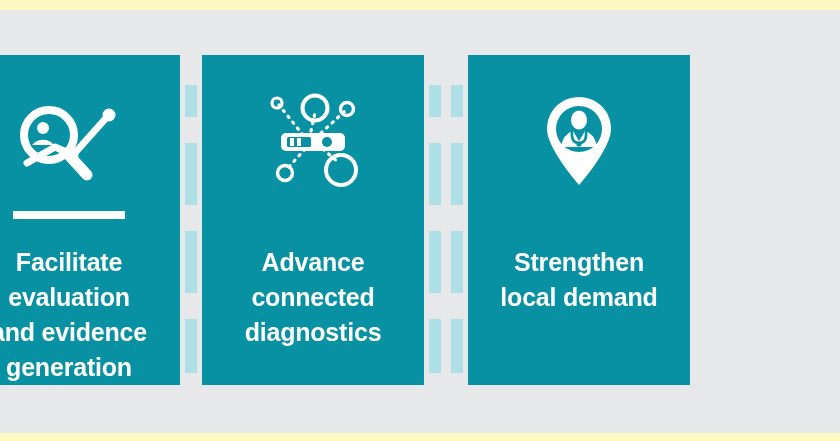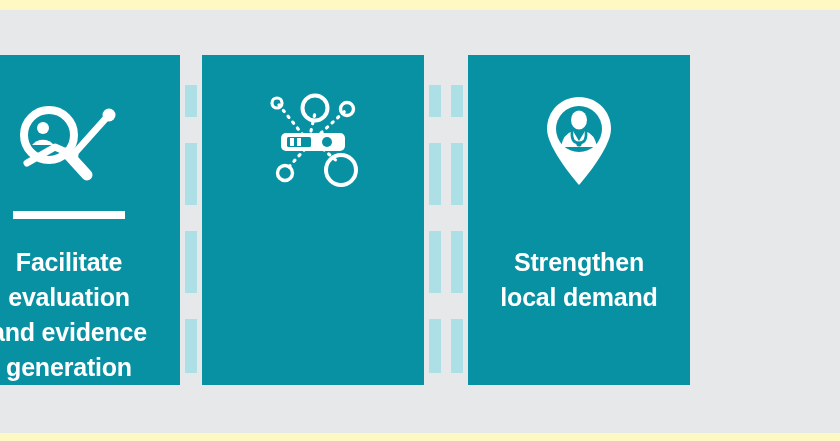--- a/index.html
+++ b/index.html
@@ -206,20 +206,23 @@
 
           <rect x="28" y="46" width="24" height="10" rx="1.5" fill="#0791a3"></rect>
 
           <rect x="31" y="47" width="4" height="8" fill="#ffffff"></rect>
           <rect x="38" y="47" width="4" height="8" fill="#ffffff"></rect>
 
           <circle cx="68" cy="51" r="5" fill="#0791a3"></circle>
         </svg>
       </div>
       <div class="rule hidden"></div>
+      <div class="caption">Advance
+connected
+diagnostics</div>
     </div>
 
     <div class="gap">
       <div class="dash-line"></div>
       <div class="dash-pad-top"></div>
       <div class="dash-pad-bottom"></div>
     </div>
 
 
     <div class="gap">

